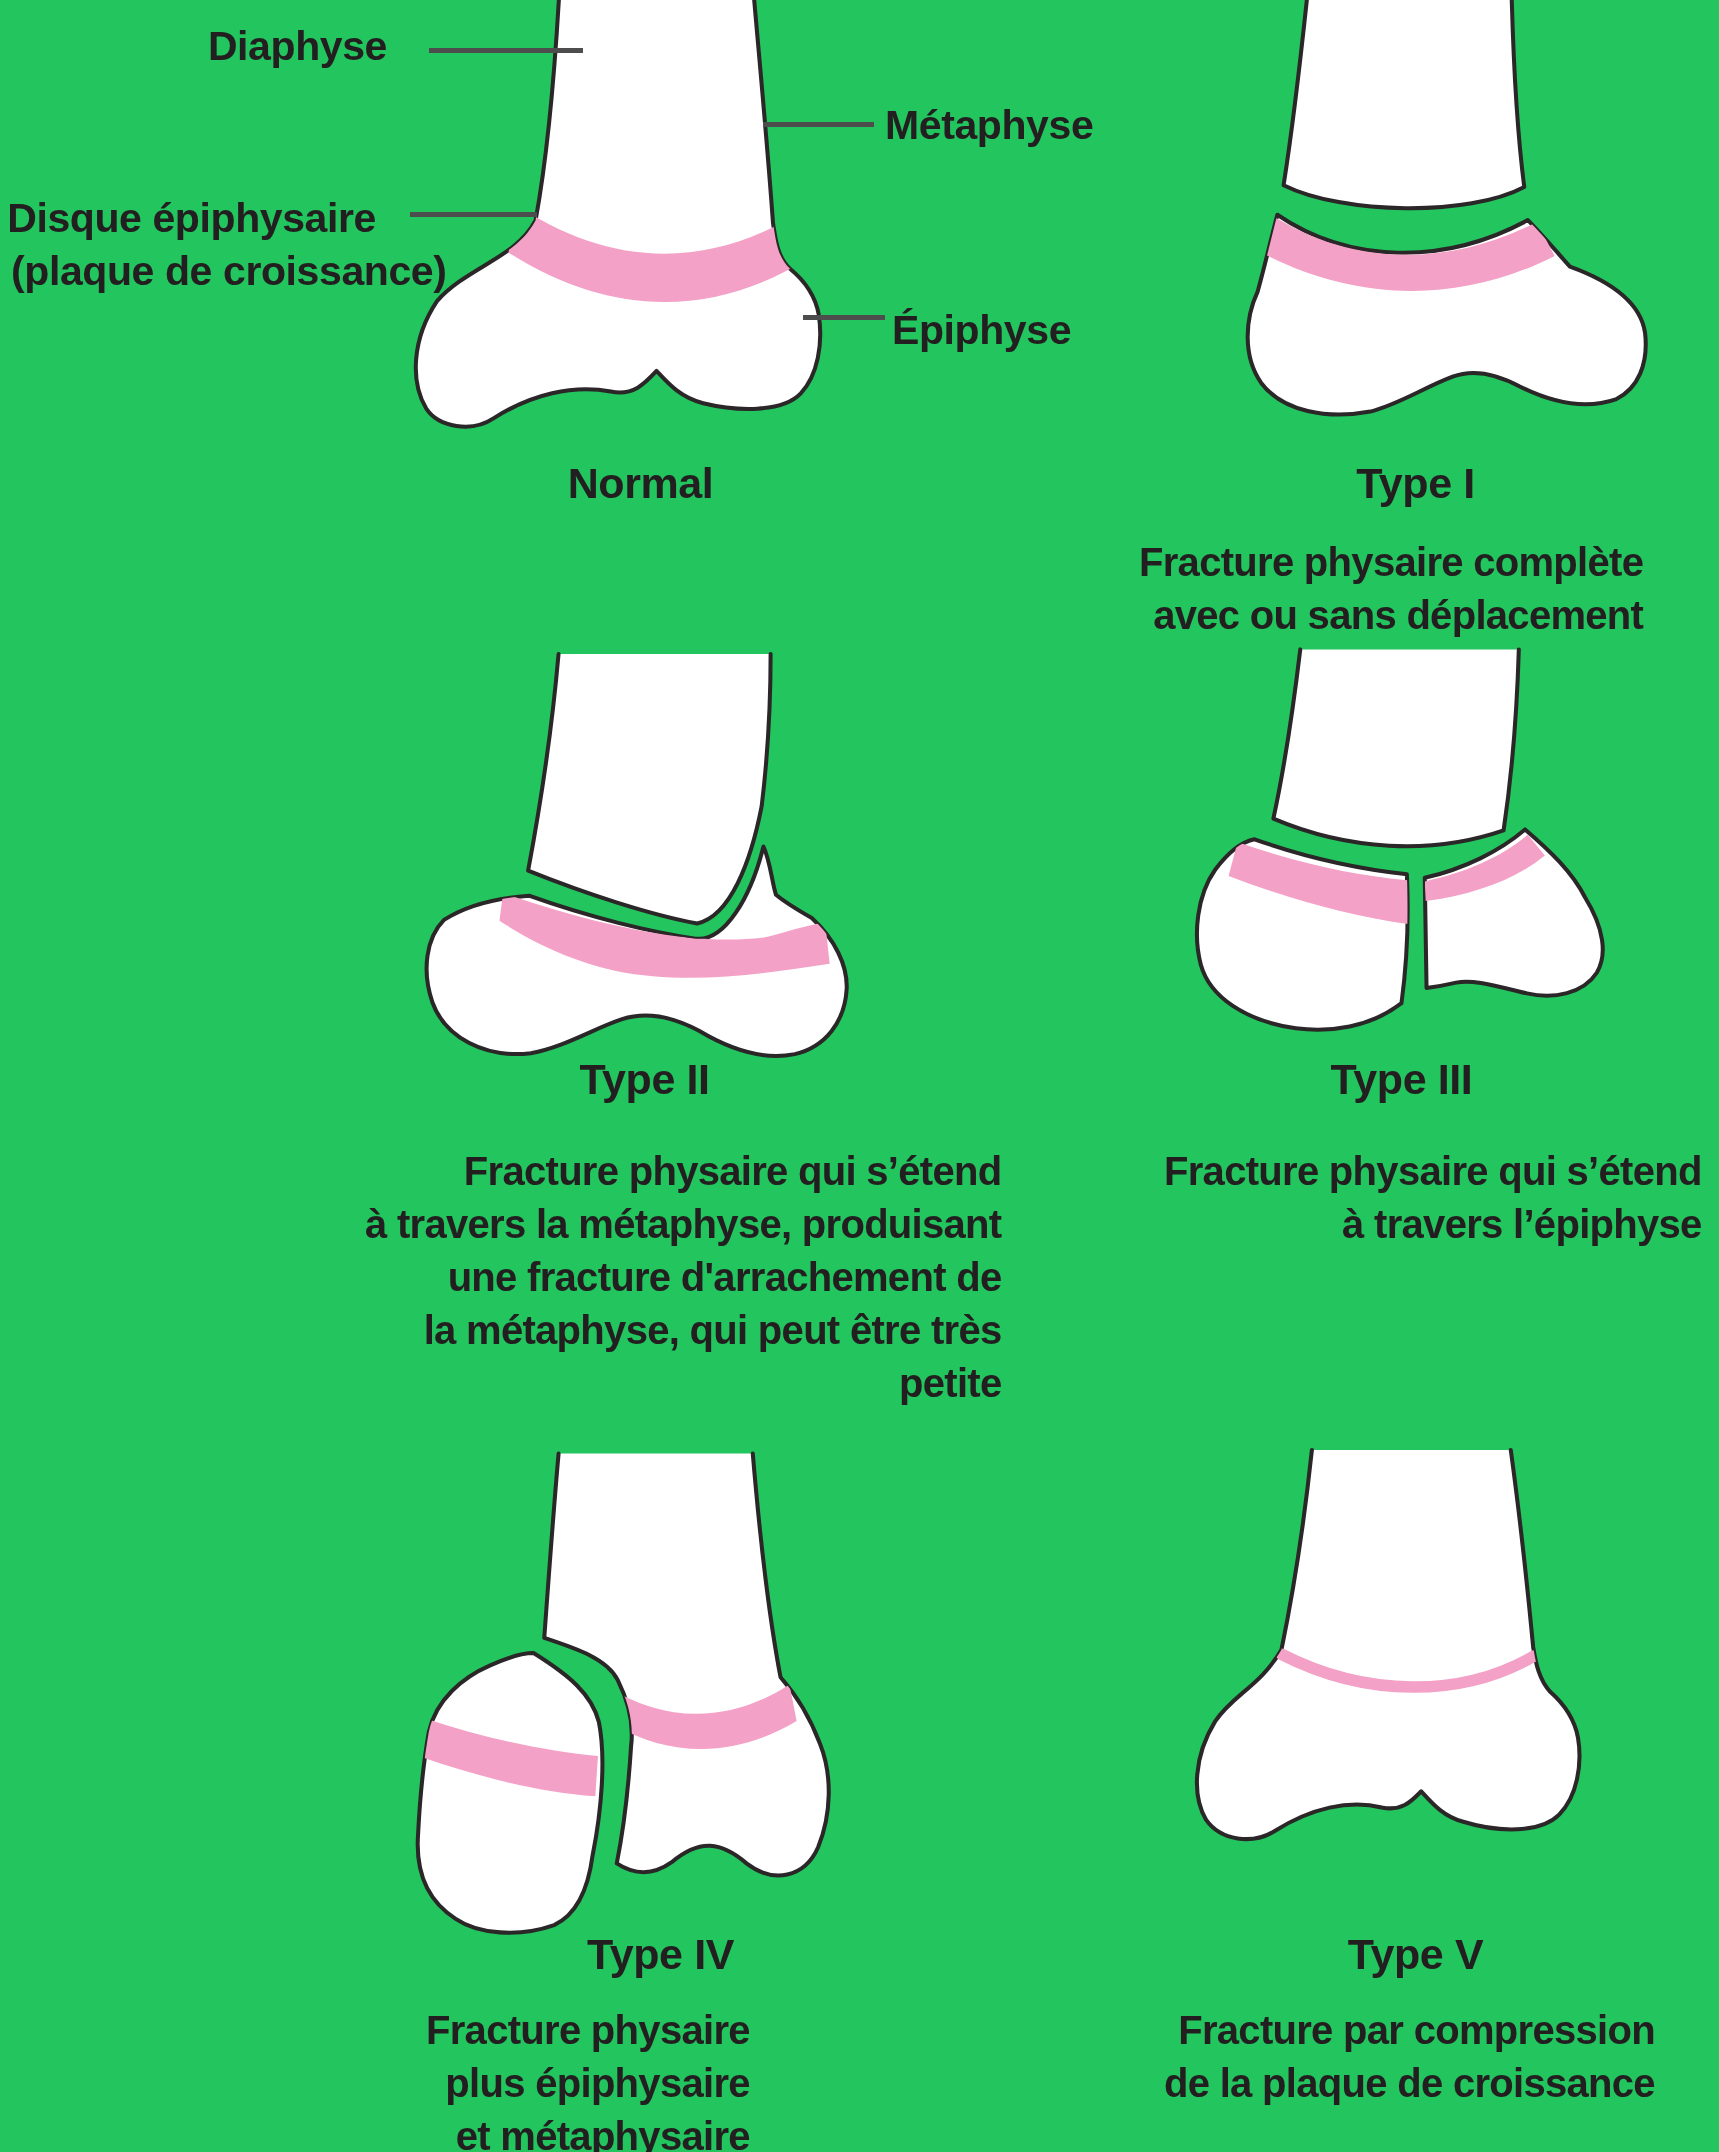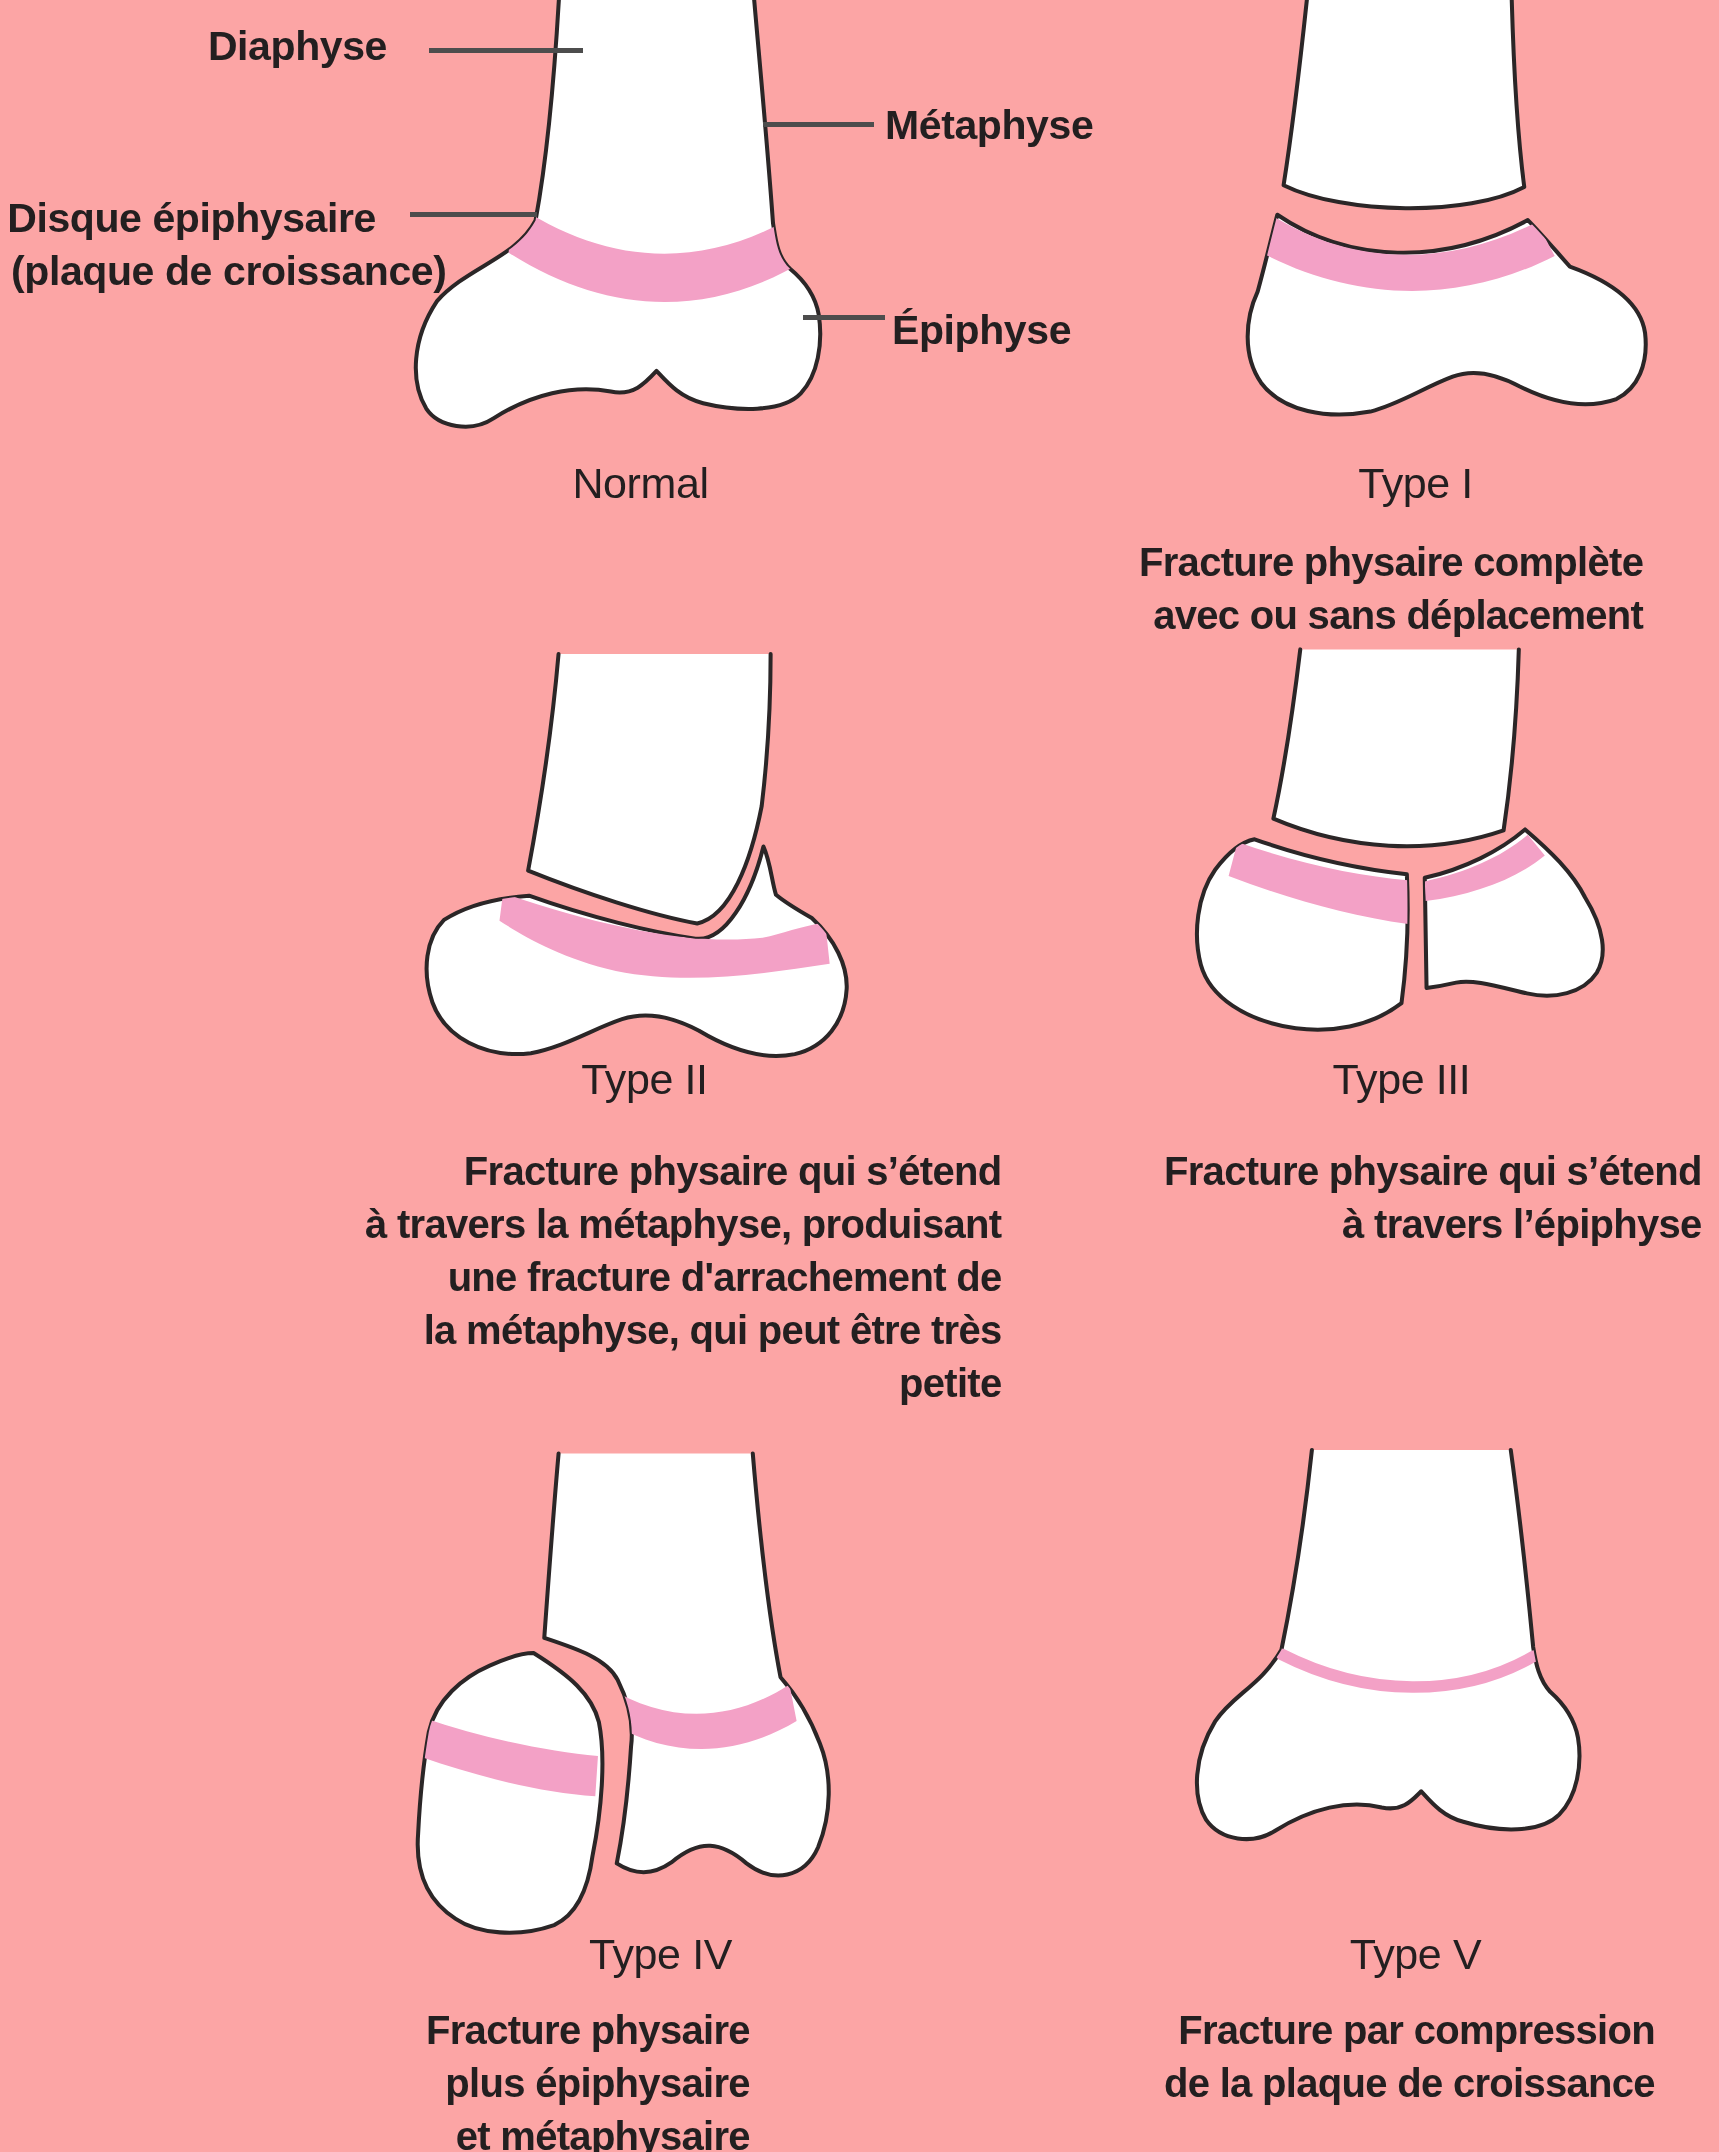--- a/index.html
+++ b/index.html
@@ -1,22 +1,22 @@
 <!DOCTYPE html>
 <html style="font-size:14.3px"><head>
 <meta charset="utf-8">
 <style>
   html,body{margin:0;padding:0;background:#ffffff;}
   #canvas{
-    position:relative;width:1720px;height:2152px;background:#fca5a5;overflow:hidden;
+    position:relative;width:1720px;height:2152px;background:#22c55e;overflow:hidden;
     font-family:"Liberation Sans","DejaVu Sans",sans-serif;color:#231f20;
   }
   .abs{position:absolute;}
   .lbl{font-size:41px;font-weight:600;letter-spacing:-0.4px;line-height:52px;white-space:nowrap;}
-  .caption{font-size:43px;font-weight:400;letter-spacing:-0.4px;text-align:center;white-space:nowrap;}
+  .caption{font-size:43px;font-weight:700;letter-spacing:-0.4px;text-align:center;white-space:nowrap;}
   .desc{font-size:40px;font-weight:600;letter-spacing:-0.7px;line-height:53px;white-space:nowrap;text-align:right;}
   .leader{position:absolute;height:4.5px;background:#4d4d4d;}
   .bone{stroke-width:4.5;stroke-linejoin:round;stroke-linecap:round;}
   .band{stroke:none;}
   svg{position:absolute;display:block;}
 </style>
 </head>
 <body>
 
 <div id="canvas">

